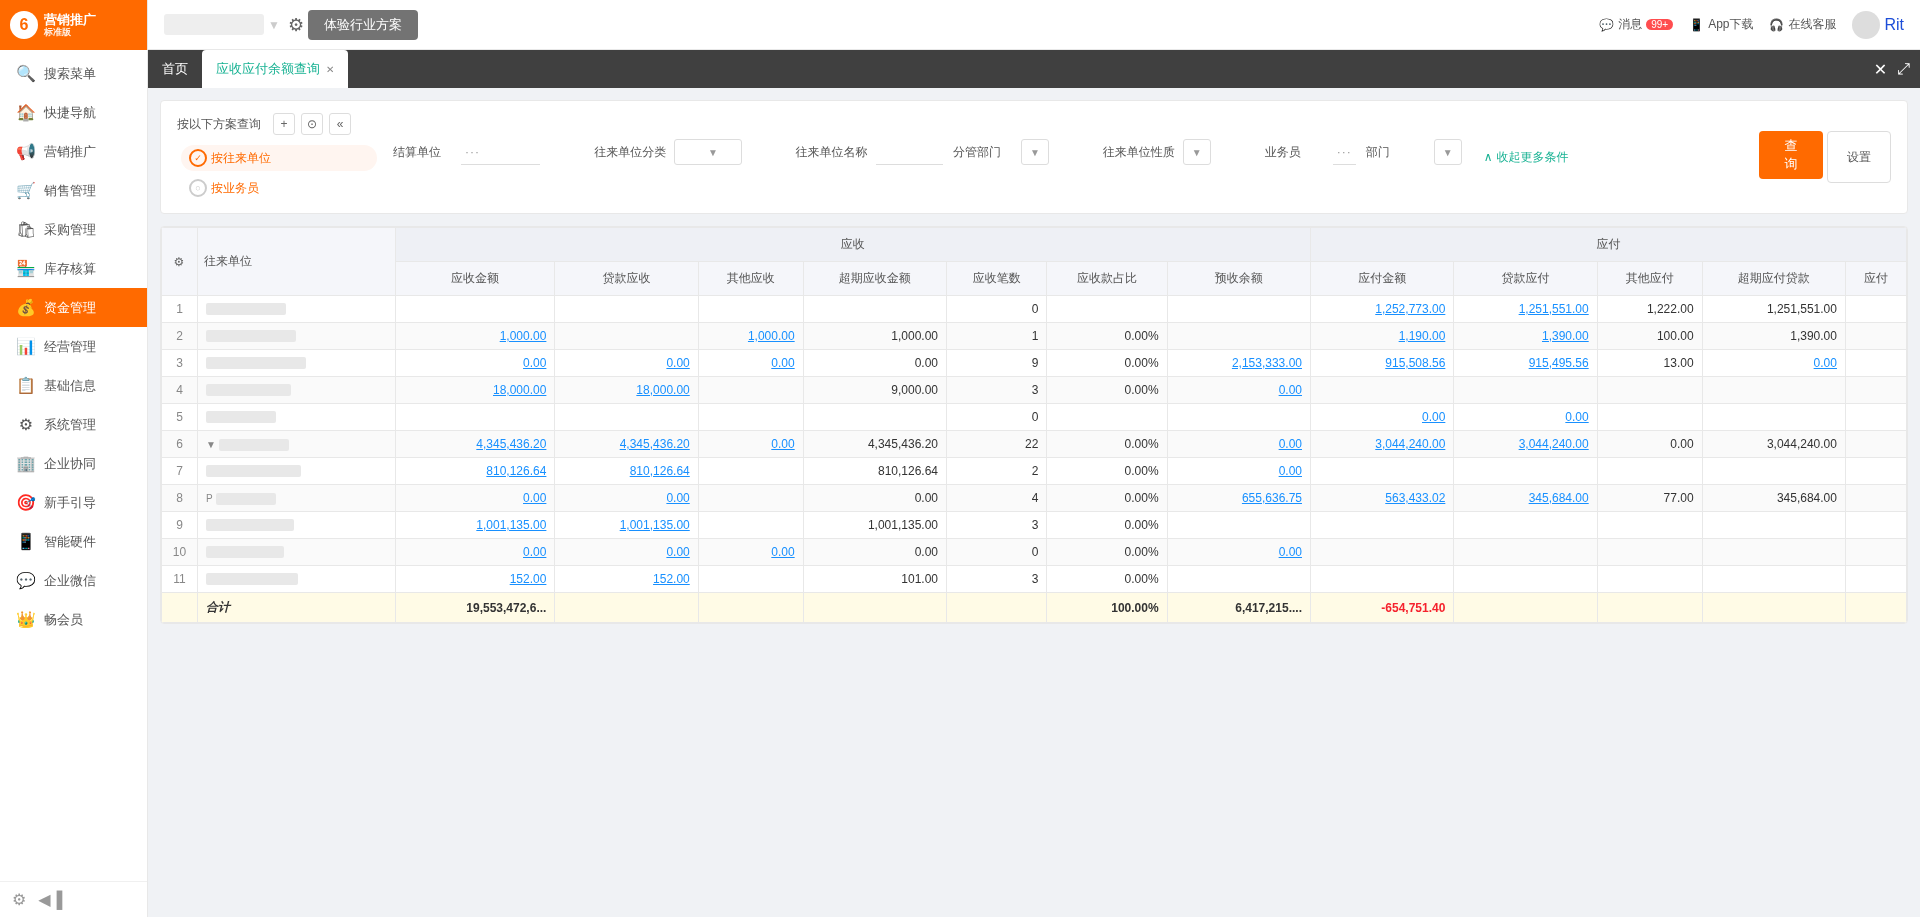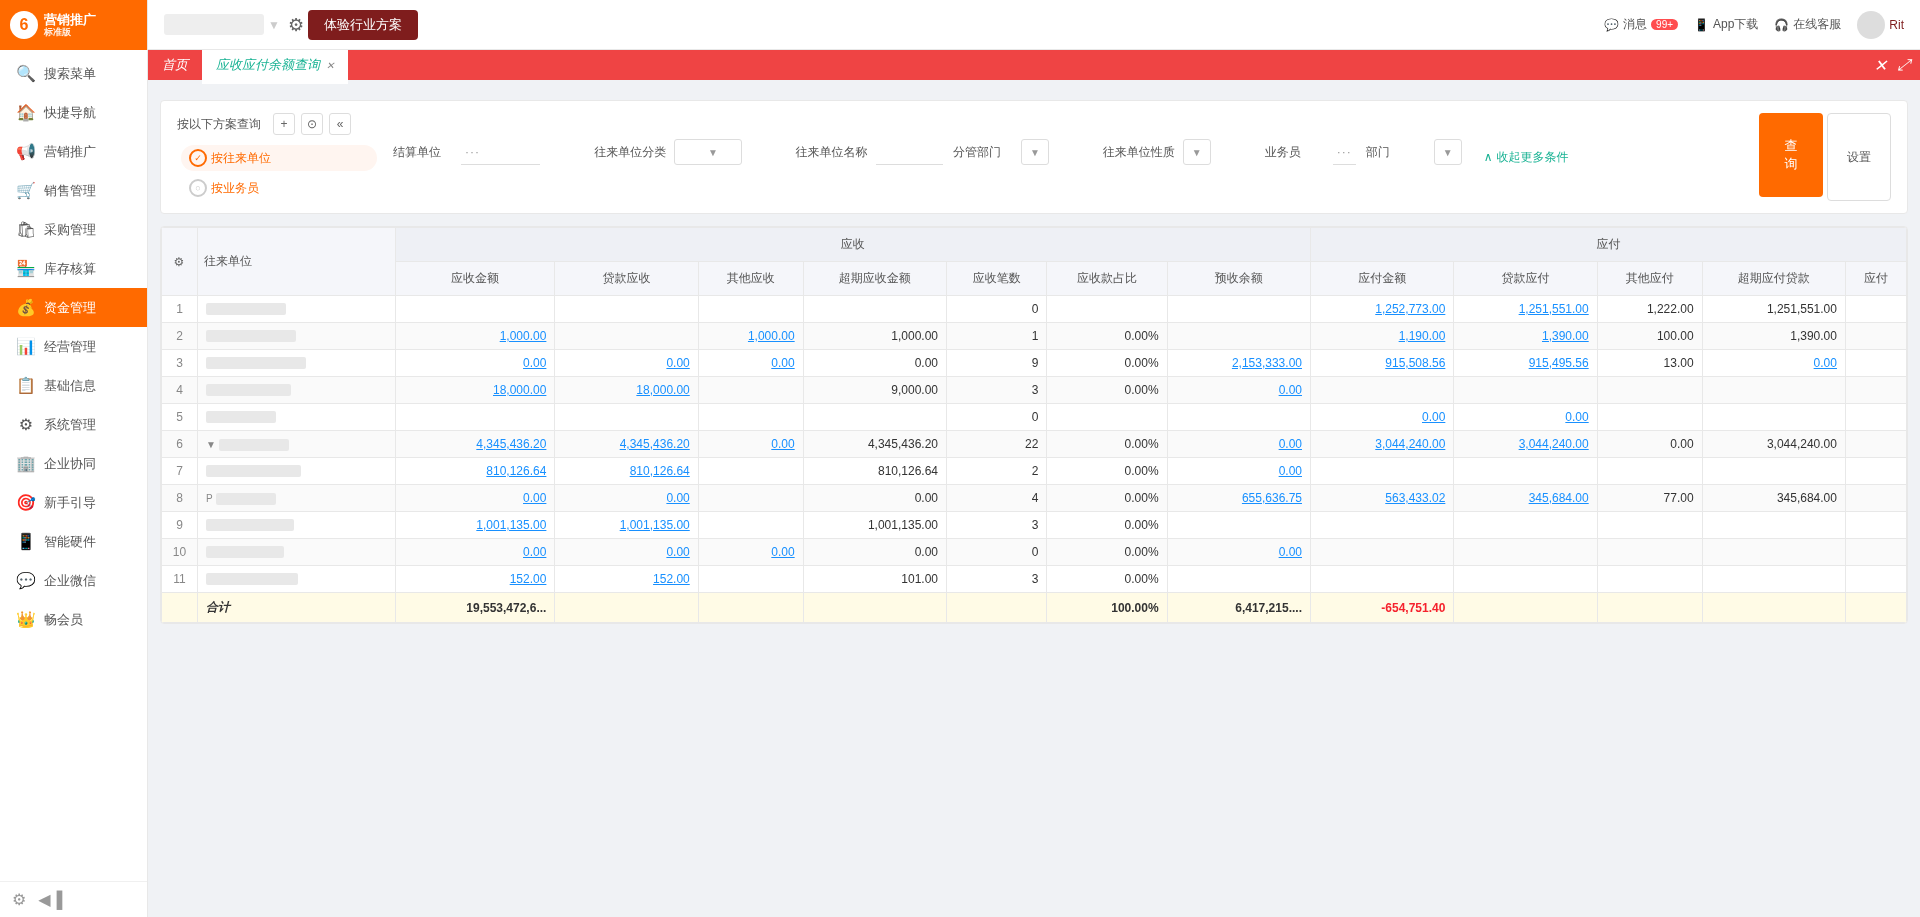--- a/index.html
+++ b/index.html
@@ -42,44 +42,44 @@
       position: fixed; left: 148px; top: 0; right: 0; height: 50px;
       background: #fff; border-bottom: 1px solid #e8e8e8; z-index: 99;
       display: flex; align-items: center; padding: 0 16px; gap: 8px;
     }
     .header-breadcrumb {
       display: flex; align-items: center; gap: 4px; color: #999; font-size: 12px; flex: 1;
     }
     .header-breadcrumb .bc-text { color: #999; }
     .header-settings { font-size: 18px; color: #666; cursor: pointer; margin-left: 4px; }
     .header-btn {
-      background: #7f1d1d; color: #fff; border: none; border-radius: 4px;
+      background: #737373; color: #fff; border: none; border-radius: 4px;
       padding: 6px 16px; font-size: 13px; cursor: pointer;
     }
     .header-right {
       display: flex; align-items: center; gap: 16px; margin-left: auto;
     }
     .header-right .icon-item {
       display: flex; align-items: center; gap: 4px; color: #555; cursor: pointer; font-size: 12px;
     }
     .badge {
       background: #ff4d4f; color: #fff; border-radius: 10px;
       padding: 0 5px; font-size: 10px; min-width: 18px; text-align: center;
     }
     .user-avatar {
       width: 28px; height: 28px; border-radius: 50%; background: #ddd;
       display: flex; align-items: center; justify-content: center;
       font-size: 11px; color: #666;
     }
-    .user-name { font-size: 12px; color: #7f1d1d; }
+    .user-name { font-size: 16px; color: #1d4ed8; }
 
     
     .tab-bar {
-      position: fixed; left: 148px; top: 50px; right: 0; height: 30px;
-      background: #ef4444; display: flex; align-items: center; z-index: 98; font-style: italic;
+      position: fixed; left: 148px; top: 50px; right: 0; height: 38px;
+      background: #404040; display: flex; align-items: center; z-index: 98;
     }
     .tab-item {
       height: 38px; display: flex; align-items: center; padding: 0 14px;
       font-size: 13px; cursor: pointer; gap: 6px;
     }
     .tab-item.home { color: #fff; }
     .tab-item.active-tab { background: #fff; color: #1ab394; border-radius: 4px 4px 0 0; }
     .tab-item .close-icon { font-size: 10px; color: #888; }
     .tab-bar-right {
       margin-left: auto; display: flex; align-items: center; padding-right: 10px; gap: 10px;
@@ -332,21 +332,21 @@
     <span class="icon-btn">✕</span>
     <span class="icon-btn">⤢</span>
   </div>
 </div>
 
 <div class="main-content">
   <div class="page-container">
 
 
     <div class="filter-section">
-      <div style="display:flex;gap:16px;">
+      <div style="display:flex;gap:16px;align-items:center;">
         <div style="display:flex;flex-direction:column;gap:10px;min-width:200px;">
 
           <div class="filter-row" style="margin-bottom:0;">
             <span class="filter-label">按以下方案查询</span>
             <div class="filter-tools">
               <div class="filter-tool-btn">+</div>
               <div class="filter-tool-btn">⊙</div>
               <div class="filter-tool-btn">«</div>
             </div>
           </div>

